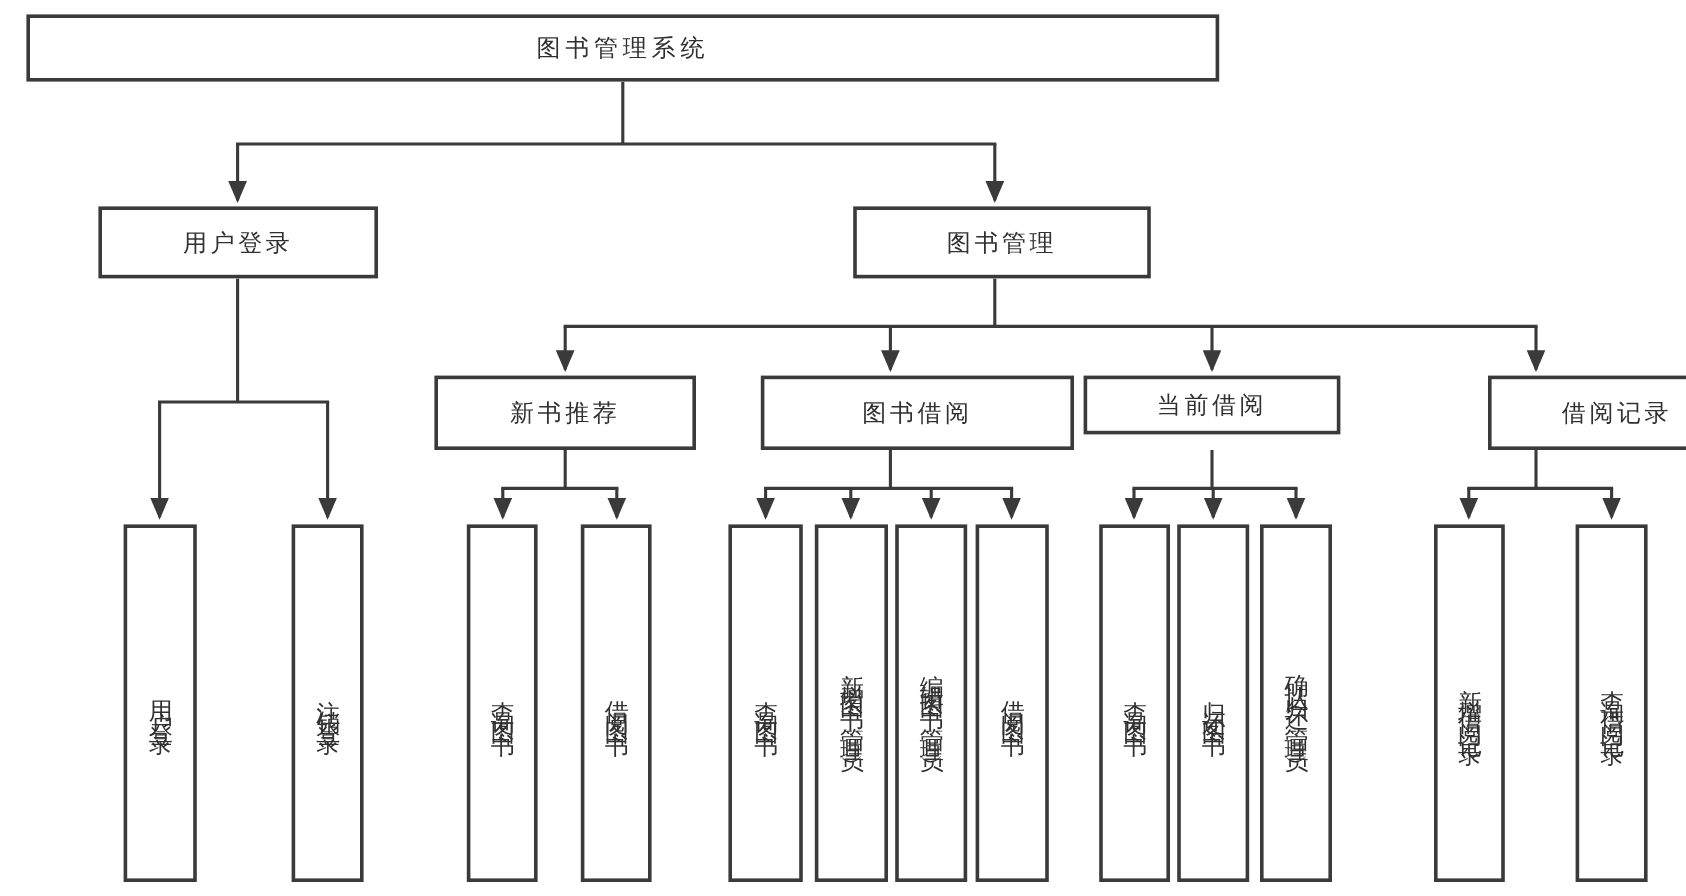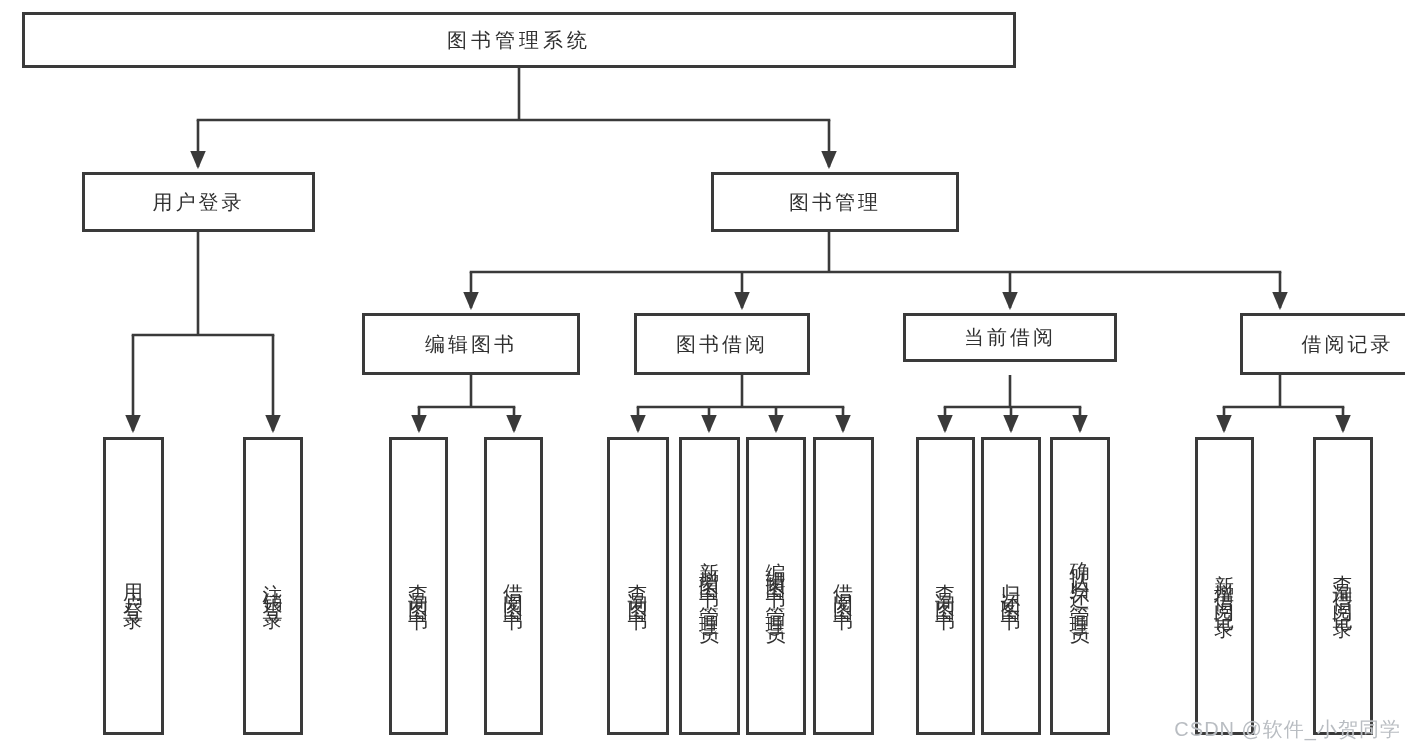--- a/index.html
+++ b/index.html
@@ -134,24 +134,24 @@
 
   <div class="node" style="left:82px;top:172px;width:233px;height:60px">
     <span class="lbl">用户登录</span>
   </div>
 
   <div class="node" style="left:711px;top:172px;width:248px;height:60px">
     <span class="lbl">图书管理</span>
   </div>
 
   <div class="node" style="left:362px;top:313px;width:218px;height:62px">
-    <span class="lbl">编辑图书</span>
-  </div>
-
-  <div class="node" style="left:634px;top:313px;width:176px;height:62px">
+    <span class="lbl">新书推荐</span>
+  </div>
+
+  <div class="node" style="left:634px;top:313px;width:261px;height:62px">
     <span class="lbl">图书借阅</span>
   </div>
 
   <div class="node" style="left:903px;top:313px;width:214px;height:49px">
     <span class="lbl">当前借阅</span>
   </div>
 
   <div class="node" style="left:1240px;top:313px;width:215px;height:62px">
     <span class="lbl">借阅记录</span>
   </div>
@@ -193,15 +193,14 @@
     <span class="lbl-v">确认归还（管理员）</span>
   </div>
 
   <div class="node leaf" style="left:1195px;width:59px">
     <span class="lbl-v">新增借阅记录</span>
   </div>
   <div class="node leaf" style="left:1313px;width:60px">
     <span class="lbl-v">查询借阅记录</span>
   </div>
 
-  <div class="watermark">CSDN @软件_小贺同学</div>
 
 </div>
 
 </body></html>

